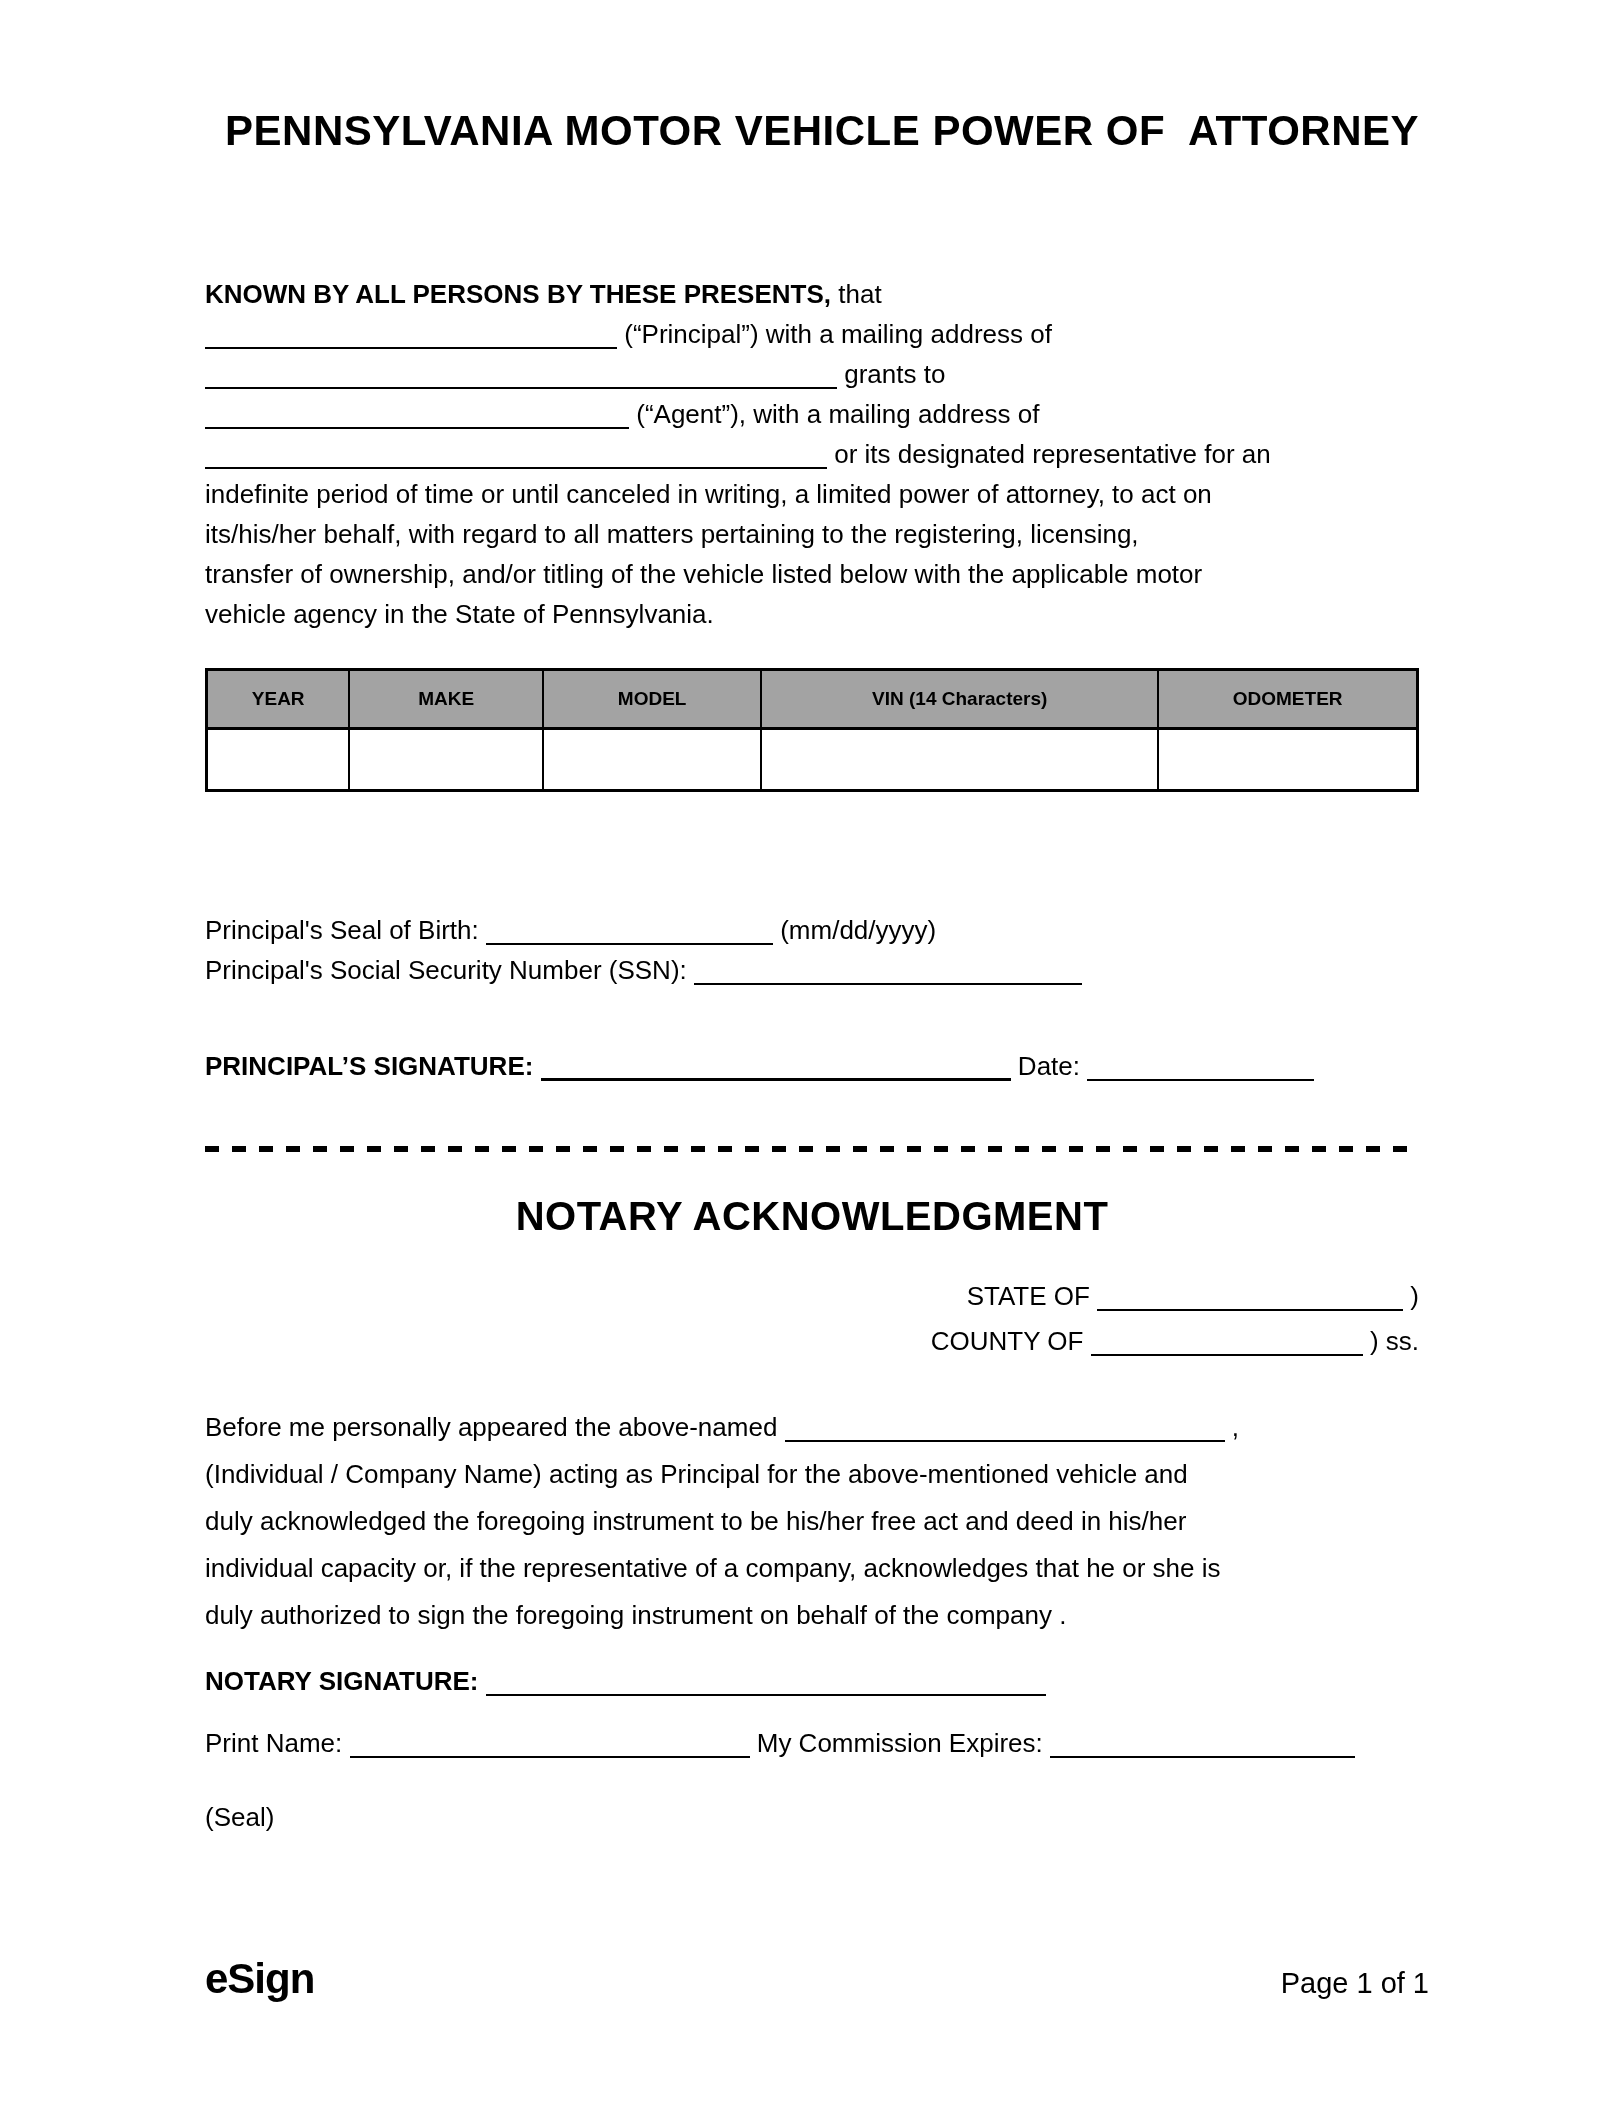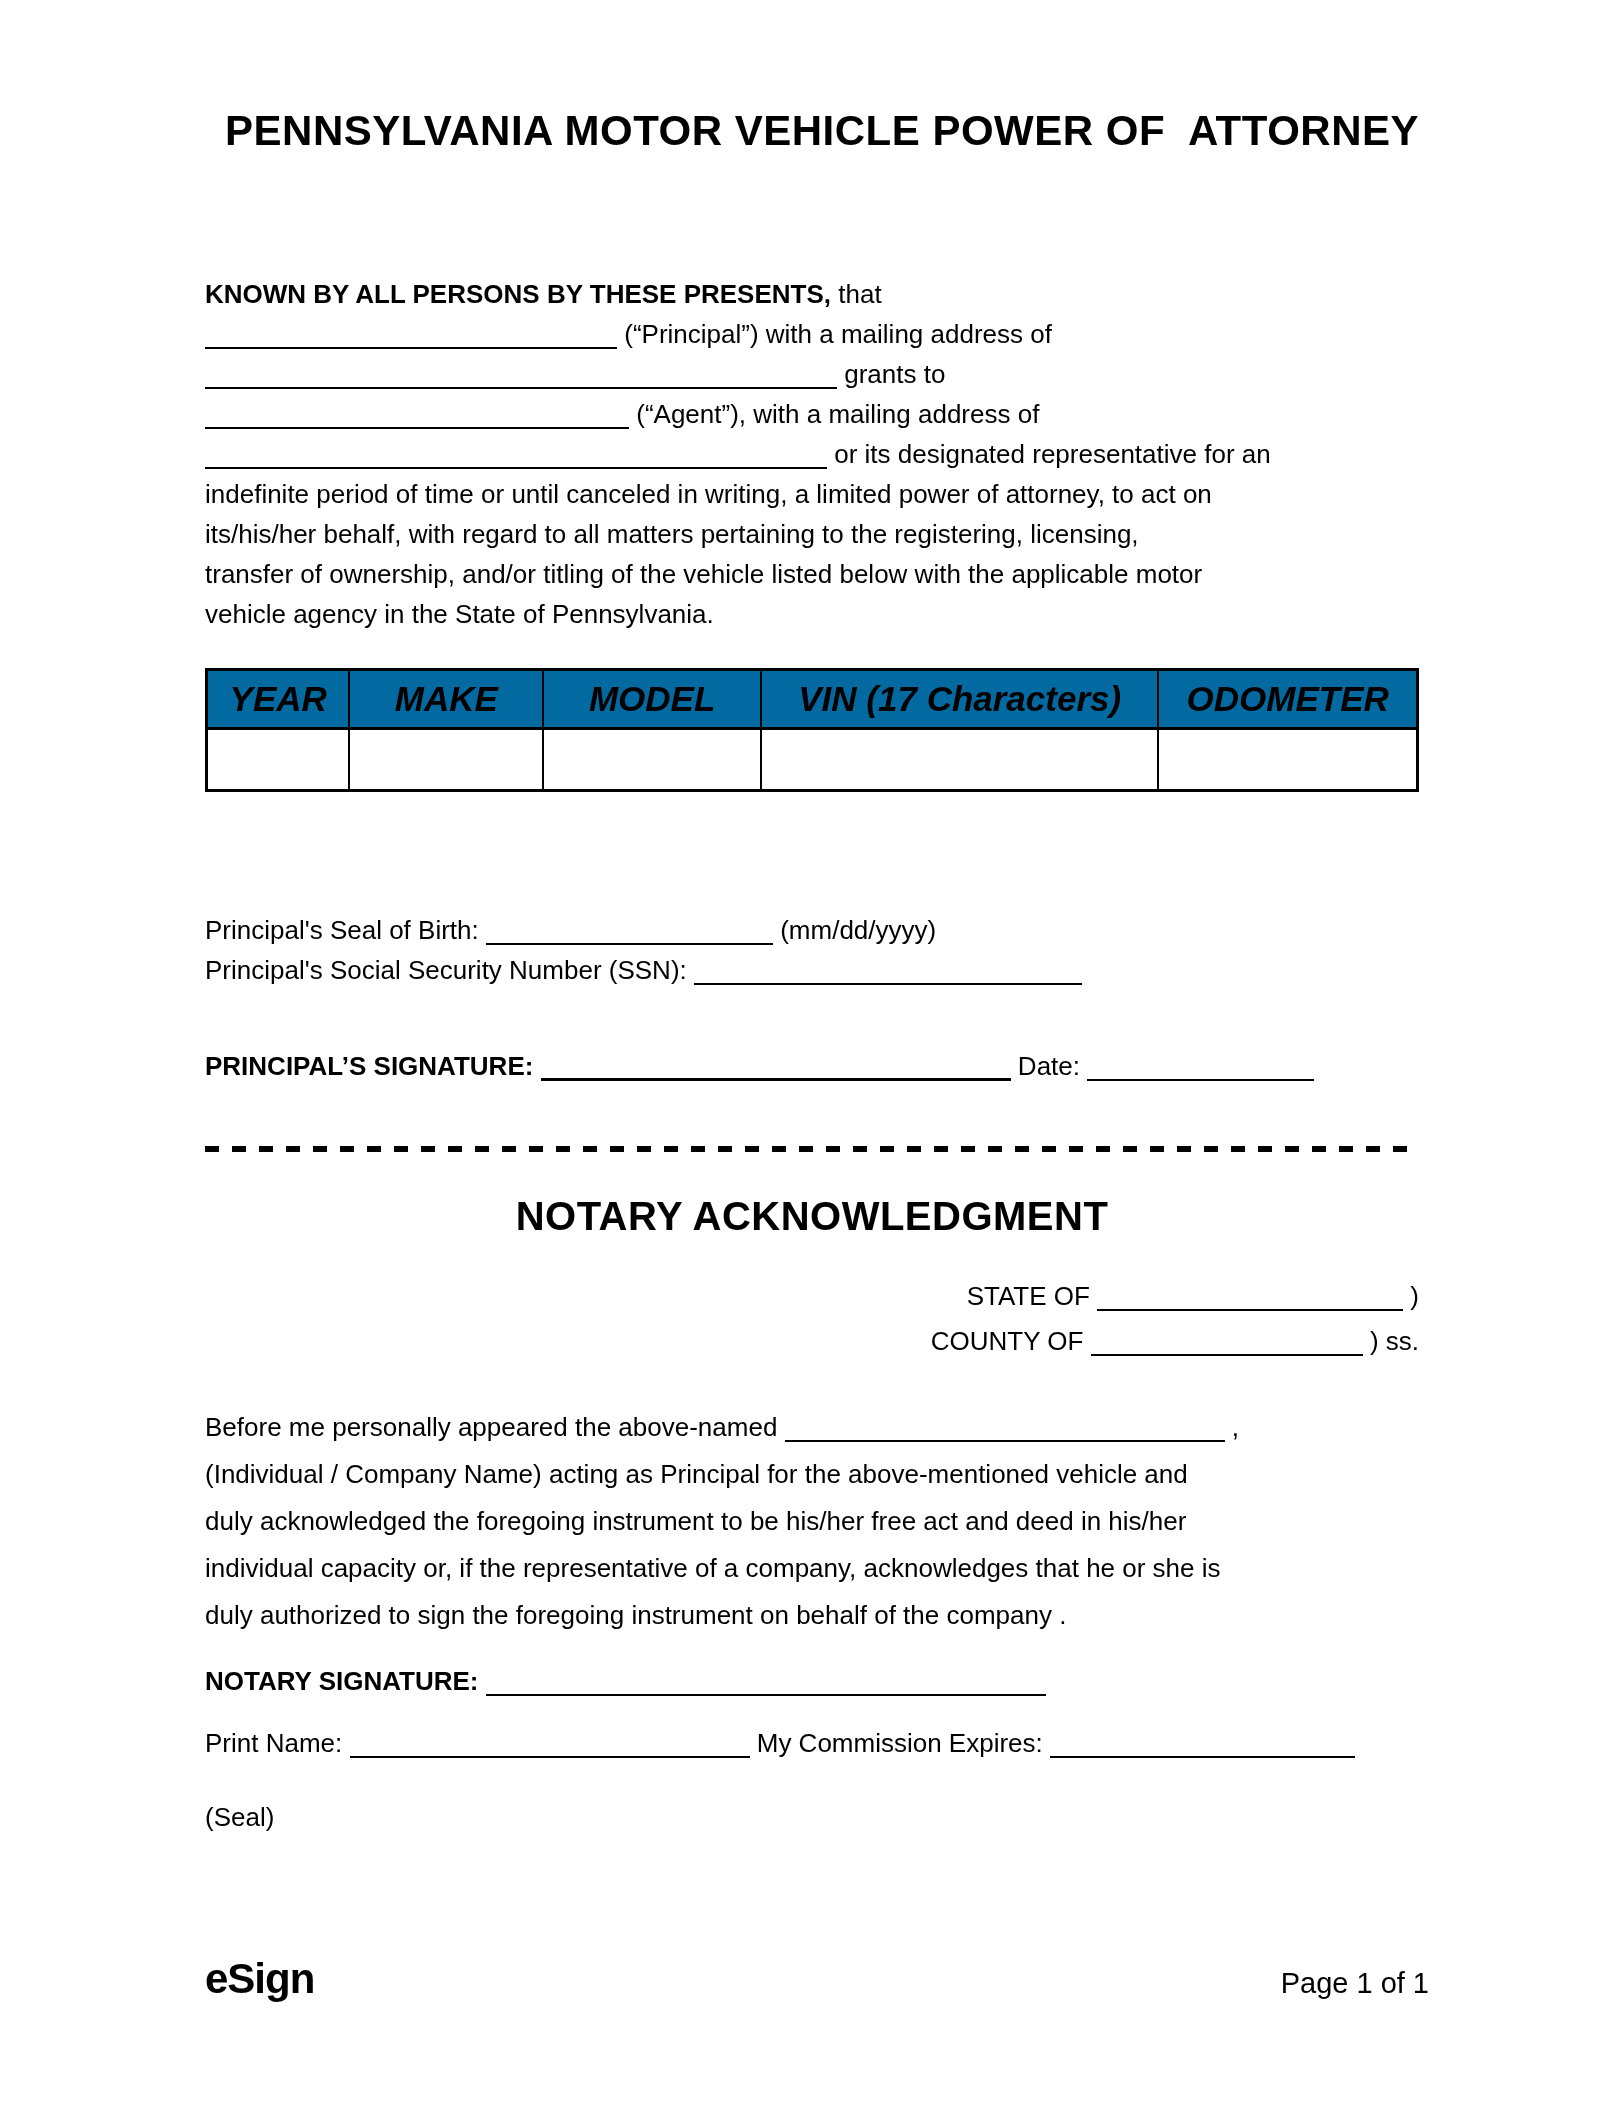--- a/index.html
+++ b/index.html
@@ -25,22 +25,22 @@
     vertical-align:-6px;
   }
   .blank.thick{border-bottom-width:3px;}
   .intro{margin-top:118px;}
   table.vehicle{
     margin-top:34px;width:100%;border-collapse:collapse;
     border:3px solid #000;table-layout:fixed;
   }
   table.vehicle th,table.vehicle td{border:2px solid #000;}
   table.vehicle th{
-    background:#0369a1;font-size:35px;font-weight:700;height:56px;
-    text-align:center;padding:0;border-bottom:3px solid #000;font-style:italic;
+    background:#a3a3a3;font-size:19px;font-weight:700;height:56px;
+    text-align:center;padding:0;border-bottom:3px solid #000;
   }
   table.vehicle td{height:57px;background:#fff;}
   .principal-info{margin-top:118px;}
   .signature-line{margin-top:56px;}
   .divider{
     margin-top:60px;height:6px;width:100%;
     background:repeating-linear-gradient(90deg,#000 0 14px,transparent 14px 27px);
   }
   .notary-heading{
     margin-top:44px;font-size:40px;line-height:40px;font-weight:700;
@@ -84,21 +84,21 @@
           <col style="width: 16%;">
           <col style="width: 18%;">
           <col style="width: 32.8%;">
           <col style="width: 21.4%;">
         </colgroup>
         <thead>
           <tr>
             <th>YEAR</th>
             <th>MAKE</th>
             <th>MODEL</th>
-            <th>VIN (17 Characters)</th>
+            <th>VIN (14 Characters)</th>
             <th>ODOMETER</th>
           </tr>
         </thead>
         <tbody>
           <tr>
             <td></td>
             <td></td>
             <td></td>
             <td></td>
             <td></td>

